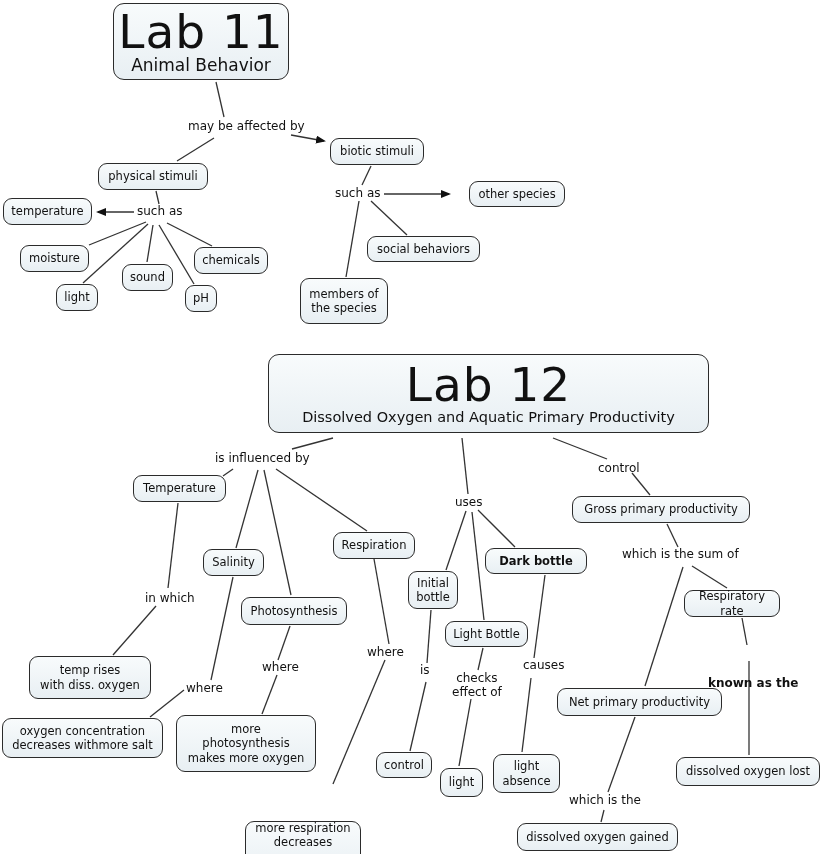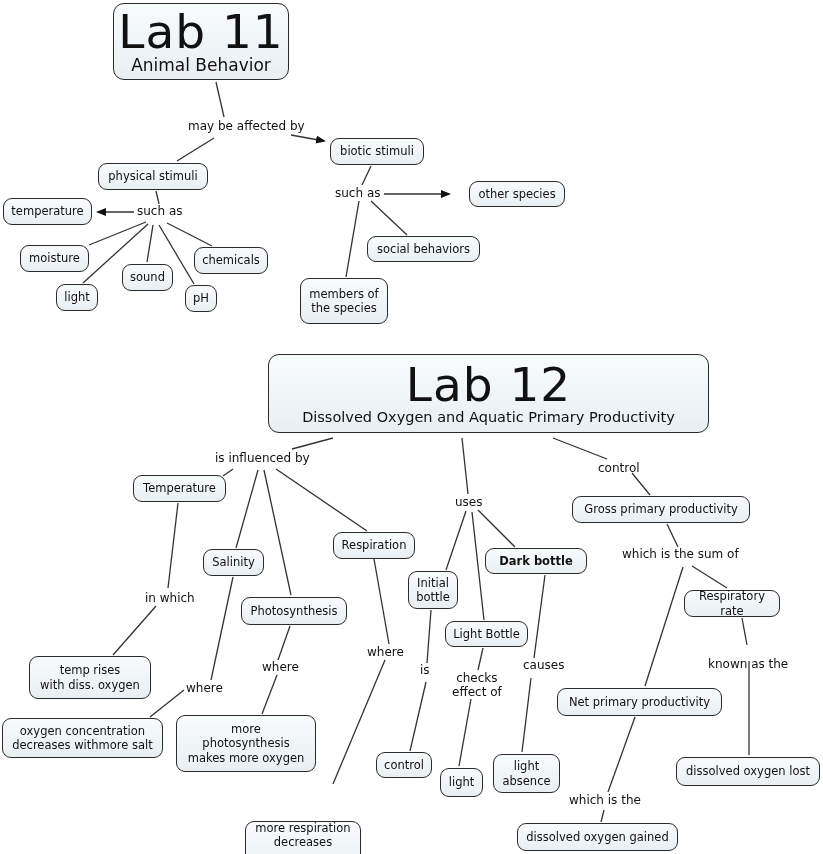--- a/index.html
+++ b/index.html
@@ -132,15 +132,15 @@
     <div class="lbl" style="left: 598px; top: 462px;">control</div>
     <div class="lbl" style="left: 145px; top: 592px;">in which</div>
     <div class="lbl" style="left: 186px; top: 682px;">where</div>
     <div class="lbl" style="left: 262px; top: 661px;">where</div>
     <div class="lbl" style="left: 367px; top: 646px;">where</div>
     <div class="lbl" style="left: 420px; top: 664px;">is</div>
     <div class="lbl" style="left: 452px; top: 672px;">checks
 effect of</div>
     <div class="lbl" style="left: 523px; top: 659px;">causes</div>
     <div class="lbl" style="left: 622px; top: 548px;">which is the sum of</div>
-    <div class="lbl" style="left: 708px; top: 658px;">known as the</div>
+    <div class="lbl" style="left: 708px; top: 677px; font-weight: bold;">known as the</div>
     <div class="lbl" style="left: 569px; top: 794px;">which is the</div>
   </div>
 
 </body></html>

